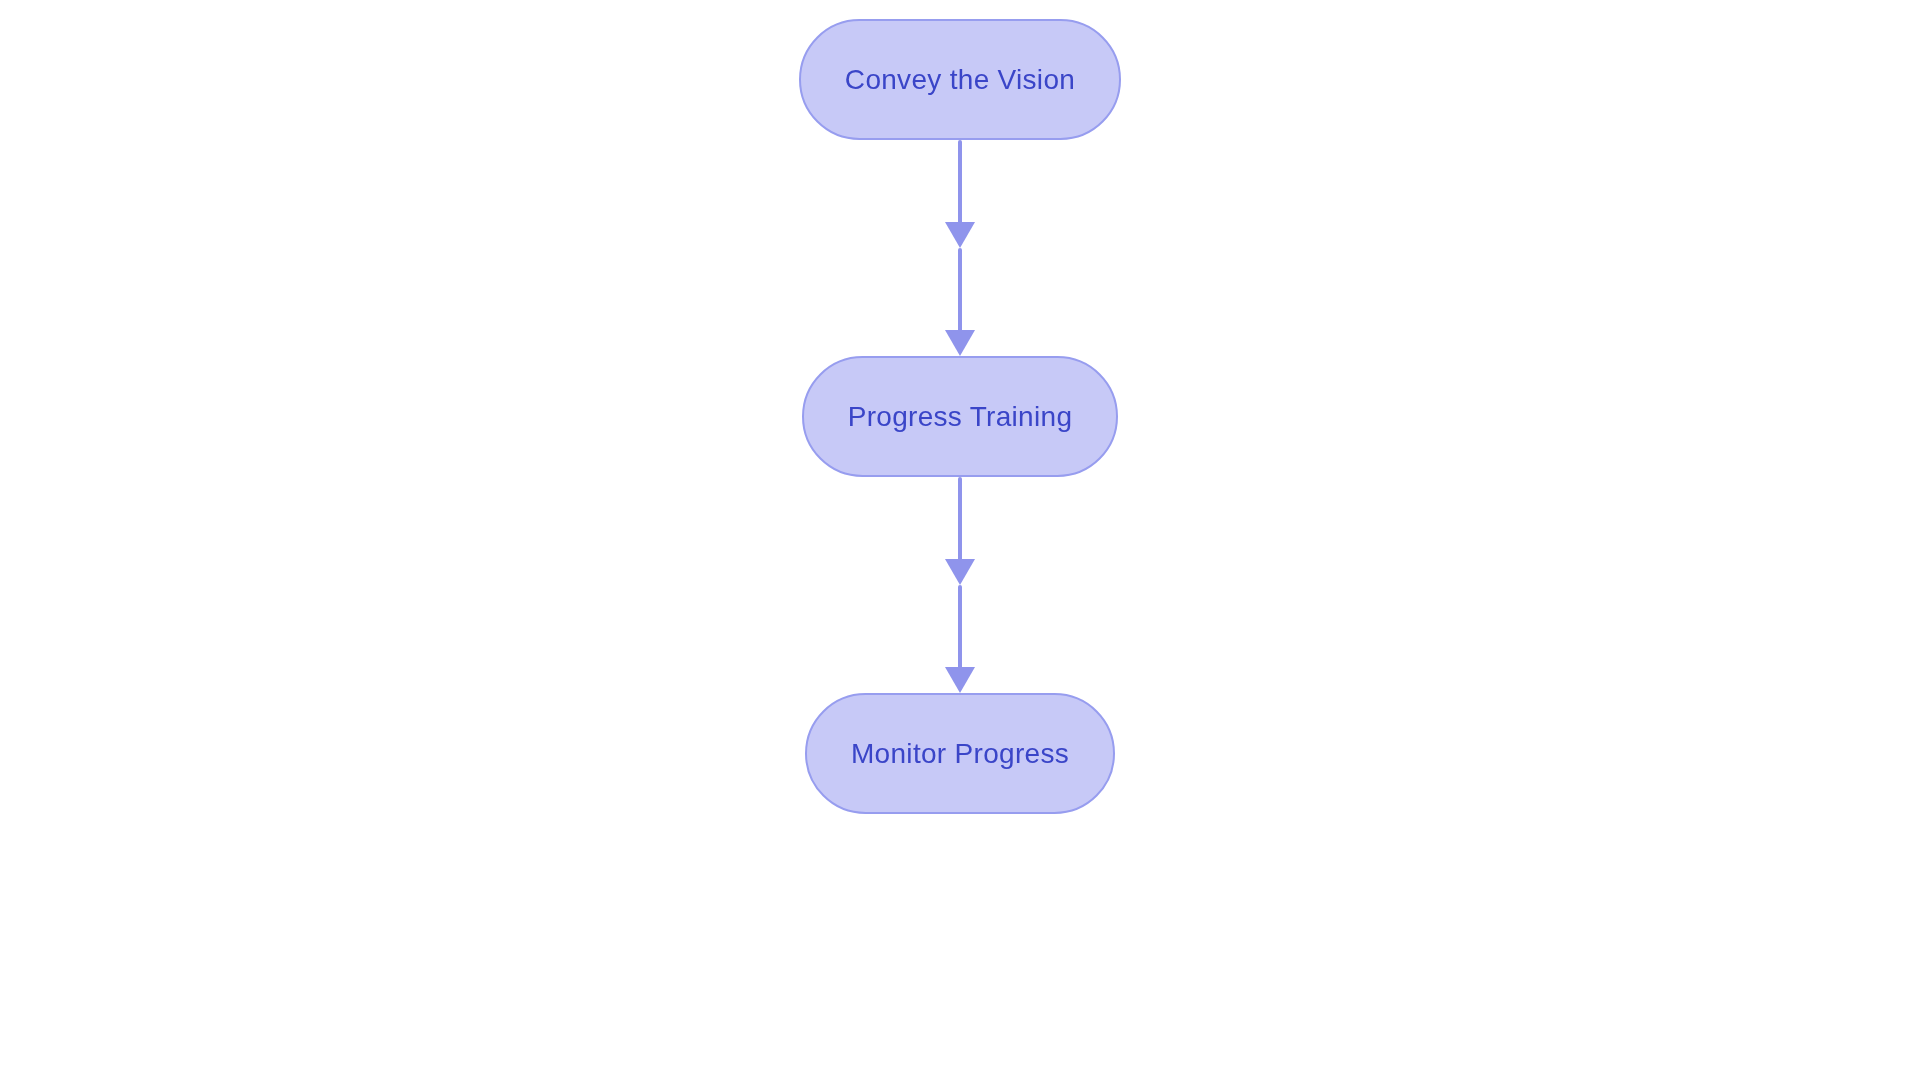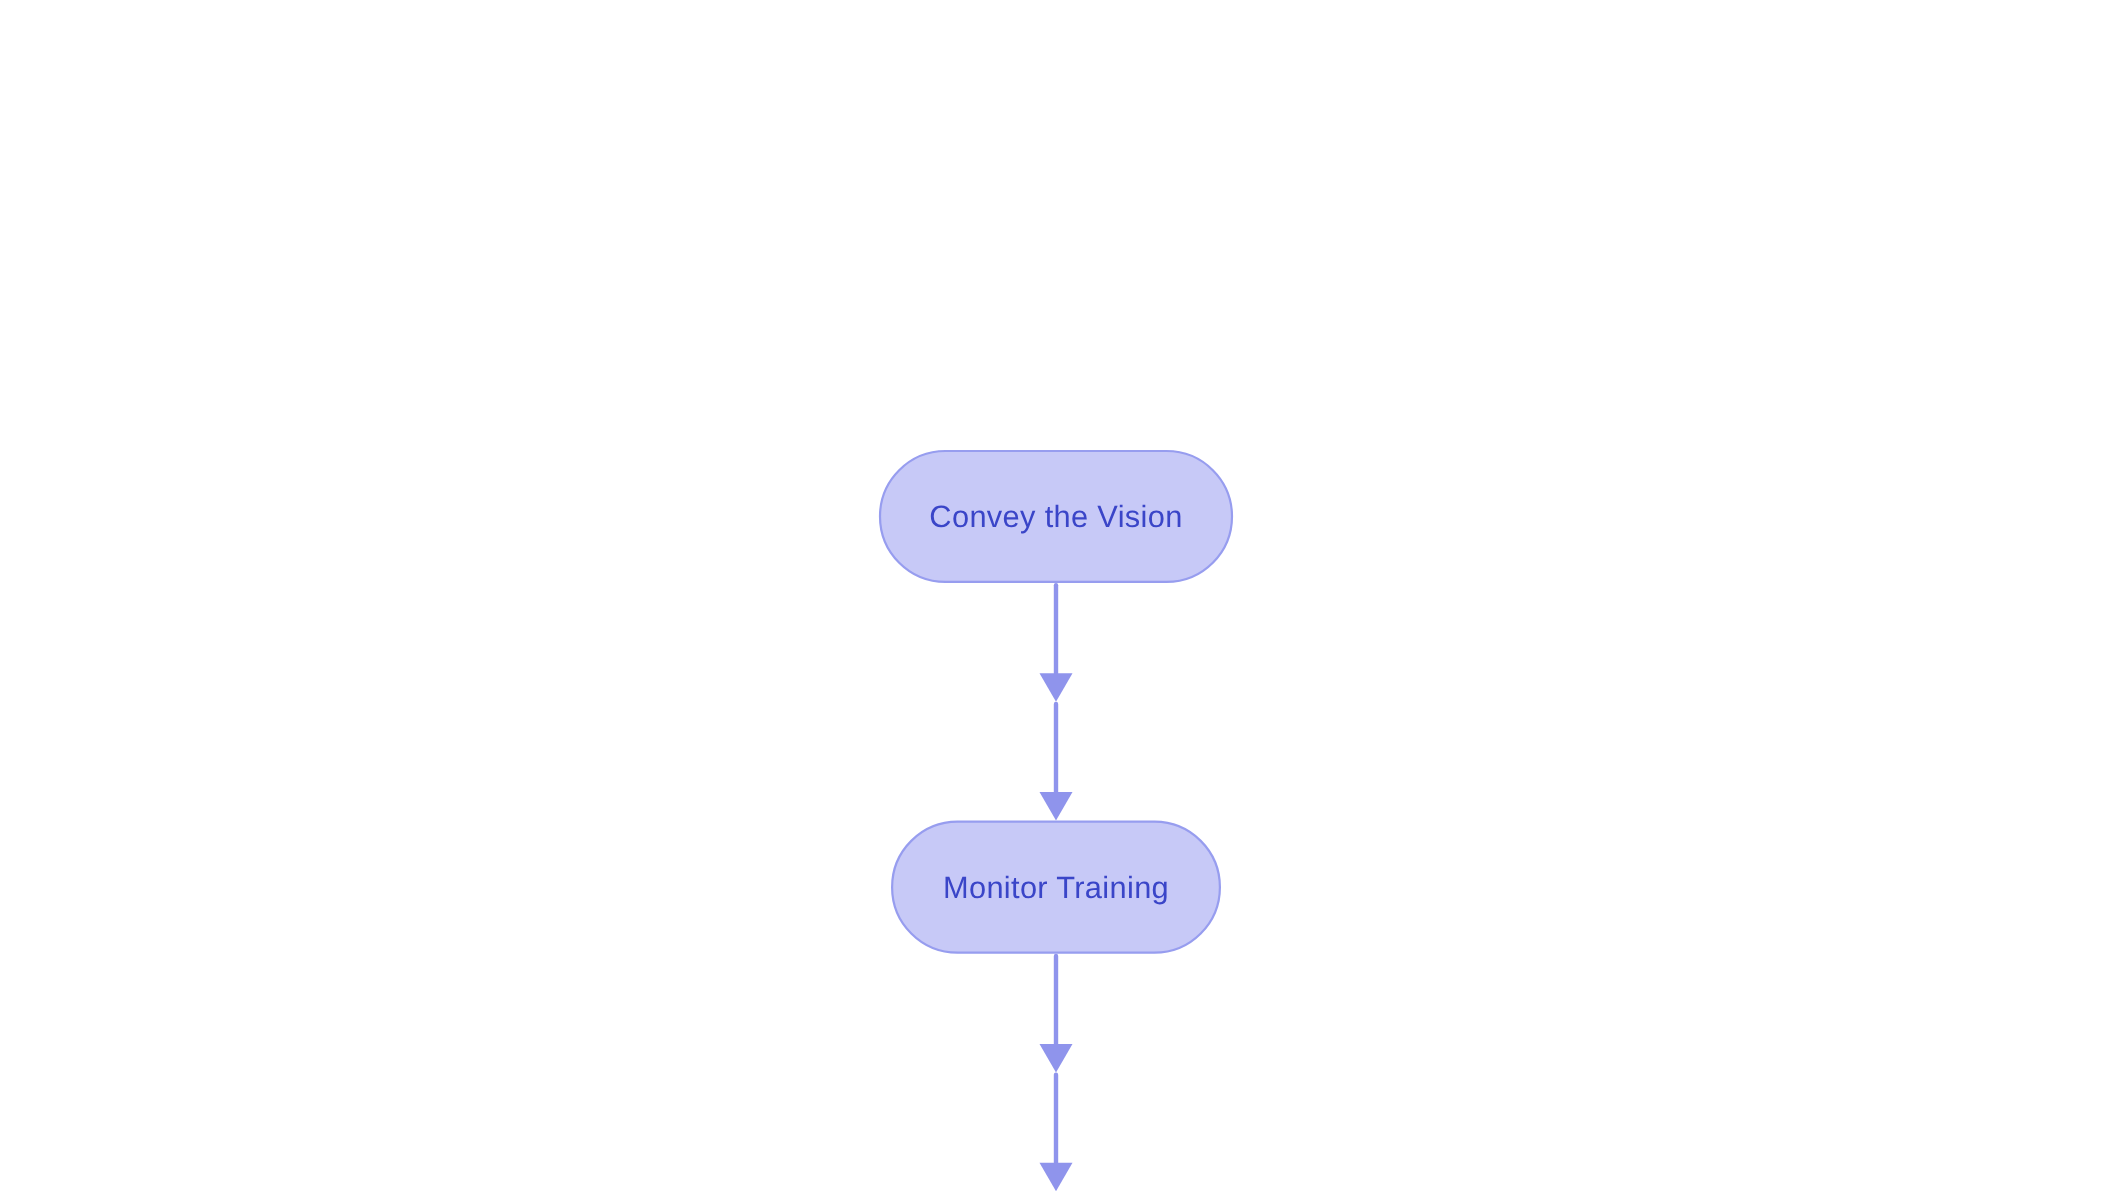--- a/index.html
+++ b/index.html
@@ -24,21 +24,20 @@
   .flowchart {
     position: absolute;
     left: 0;
     top: 0;
     width: 100%;
     height: 100%;
     display: flex;
     flex-direction: column;
     align-items: center;
     padding-top: 19px;
-    justify-content: flex-end;
   }
   .flow-node {
     height: 121px;
     min-width: 300px;
     padding: 0 44px;
     border-radius: 62px;
     background: var(--node-fill);
     border: 2px solid var(--node-border);
     display: flex;
     align-items: center;
@@ -88,28 +87,31 @@
     <div class="arrow-head-icon"></div>
   </div>
 
 
   <div class="flow-arrow">
     <div class="arrow-line"></div>
     <div class="arrow-head-icon"></div>
   </div>
 
   <div class="flow-node">
-    <span class="flow-node-label">Monitor Training</span>
+    <span class="flow-node-label">Progress Training</span>
   </div>
 
   <div class="flow-arrow">
     <div class="arrow-line"></div>
     <div class="arrow-head-icon"></div>
   </div>
 
 
   <div class="flow-arrow">
     <div class="arrow-line"></div>
     <div class="arrow-head-icon"></div>
   </div>
 
+  <div class="flow-node">
+    <span class="flow-node-label">Monitor Progress</span>
+  </div>
 </div>
 </div>
 
 </body></html>

